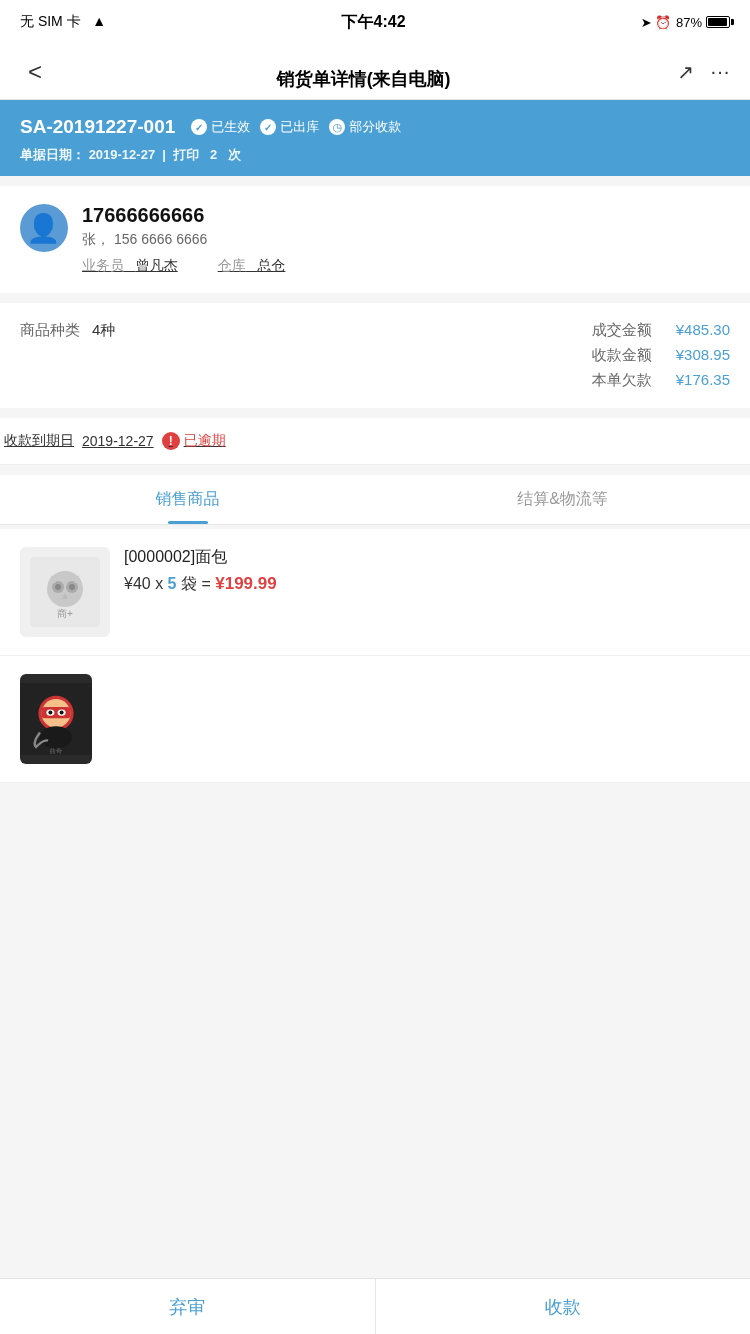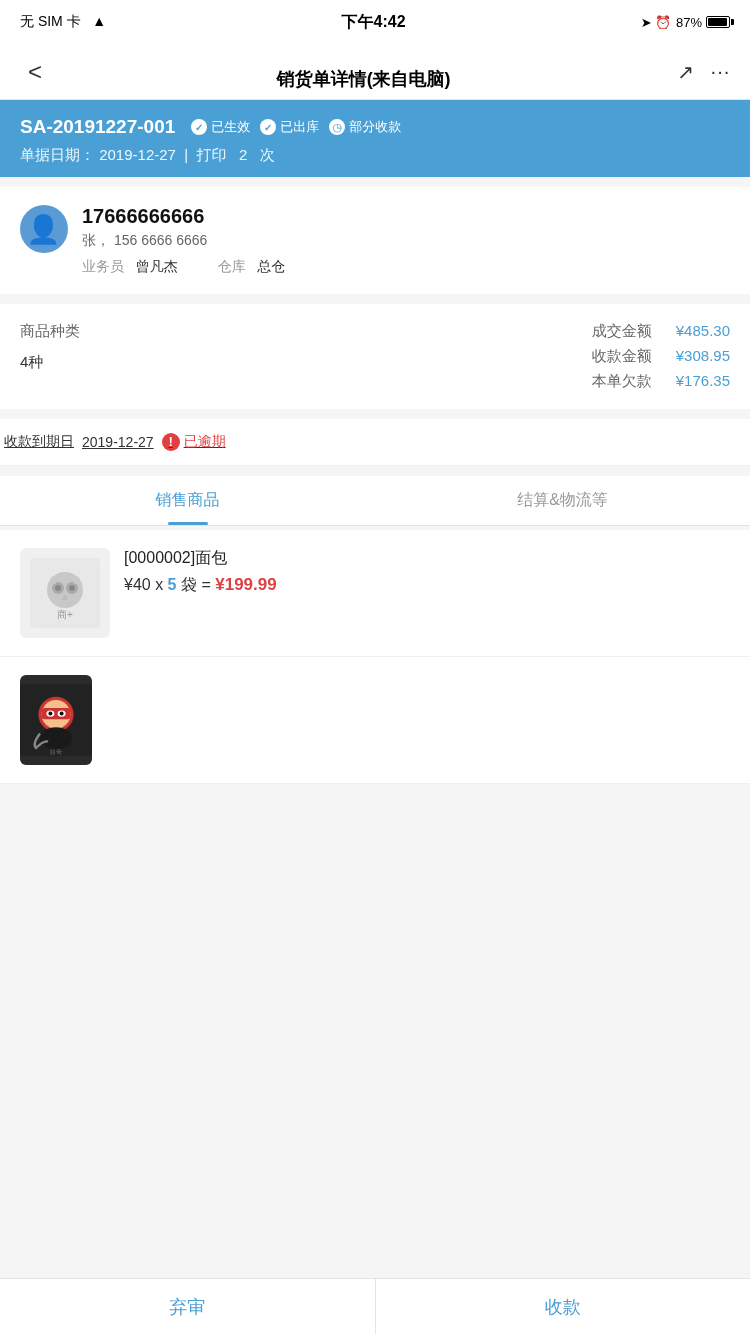--- a/index.html
+++ b/index.html
@@ -105,22 +105,23 @@
       height: 16px;
       background: #fff;
       border-radius: 50%;
       display: flex;
       align-items: center;
       justify-content: center;
     }
     .badge-check::before { content: '✓'; font-size: 10px; color: #4a9fd4; font-weight: bold; }
     .badge-clock::before { content: '◷'; font-size: 11px; color: #4a9fd4; }
     .header-banner-sub {
-      font-size: 15px;
+      font-size: 13px;
       color: rgba(255,255,255,0.9);
+      font-weight: bold;
     }
 
     
     .customer-section {
       background: #fff;
       padding: 18px 20px;
       margin-top: 10px;
       display: flex;
       align-items: flex-start;
       gap: 14px;
@@ -146,20 +147,21 @@
     .customer-phone {
       font-size: 14px;
       color: #666;
       margin-bottom: 8px;
     }
     .customer-meta {
       display: flex;
       gap: 40px;
       font-size: 14px;
       color: #333;
+      text-decoration: underline;
     }
     .meta-label { color: #999; }
 
     
     .stats-section {
       background: #fff;
       padding: 18px 20px;
       margin-top: 10px;
       display: flex;
       justify-content: space-between;
@@ -168,21 +170,20 @@
     .stats-left {
       display: flex;
       flex-direction: column;
       gap: 4px;
     }
     .stats-left-item {
       display: flex;
       gap: 12px;
       font-size: 15px;
       color: #333;
-      flex-direction: column;
     }
     .stats-label { color: #666; }
     .stats-right {
       display: flex;
       flex-direction: column;
       align-items: flex-end;
       gap: 6px;
     }
     .stats-row {
       display: flex;

